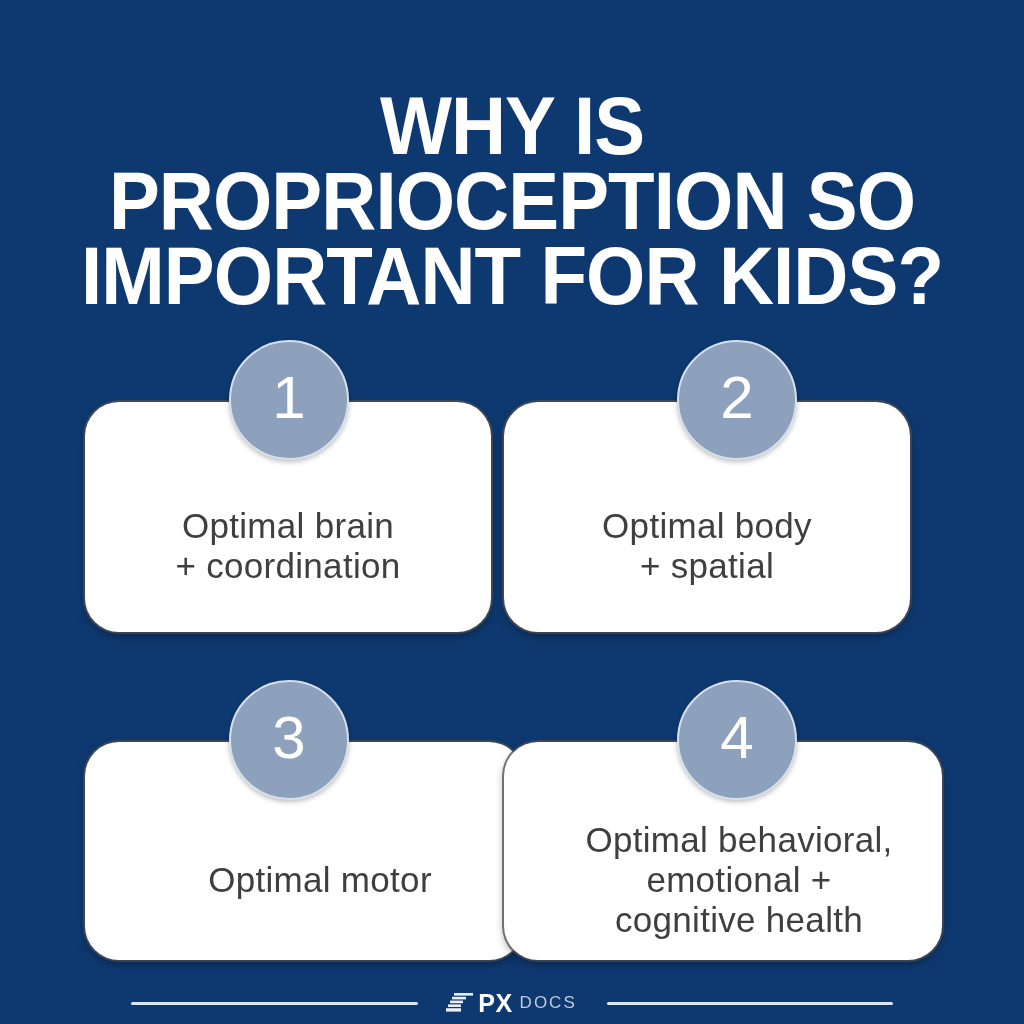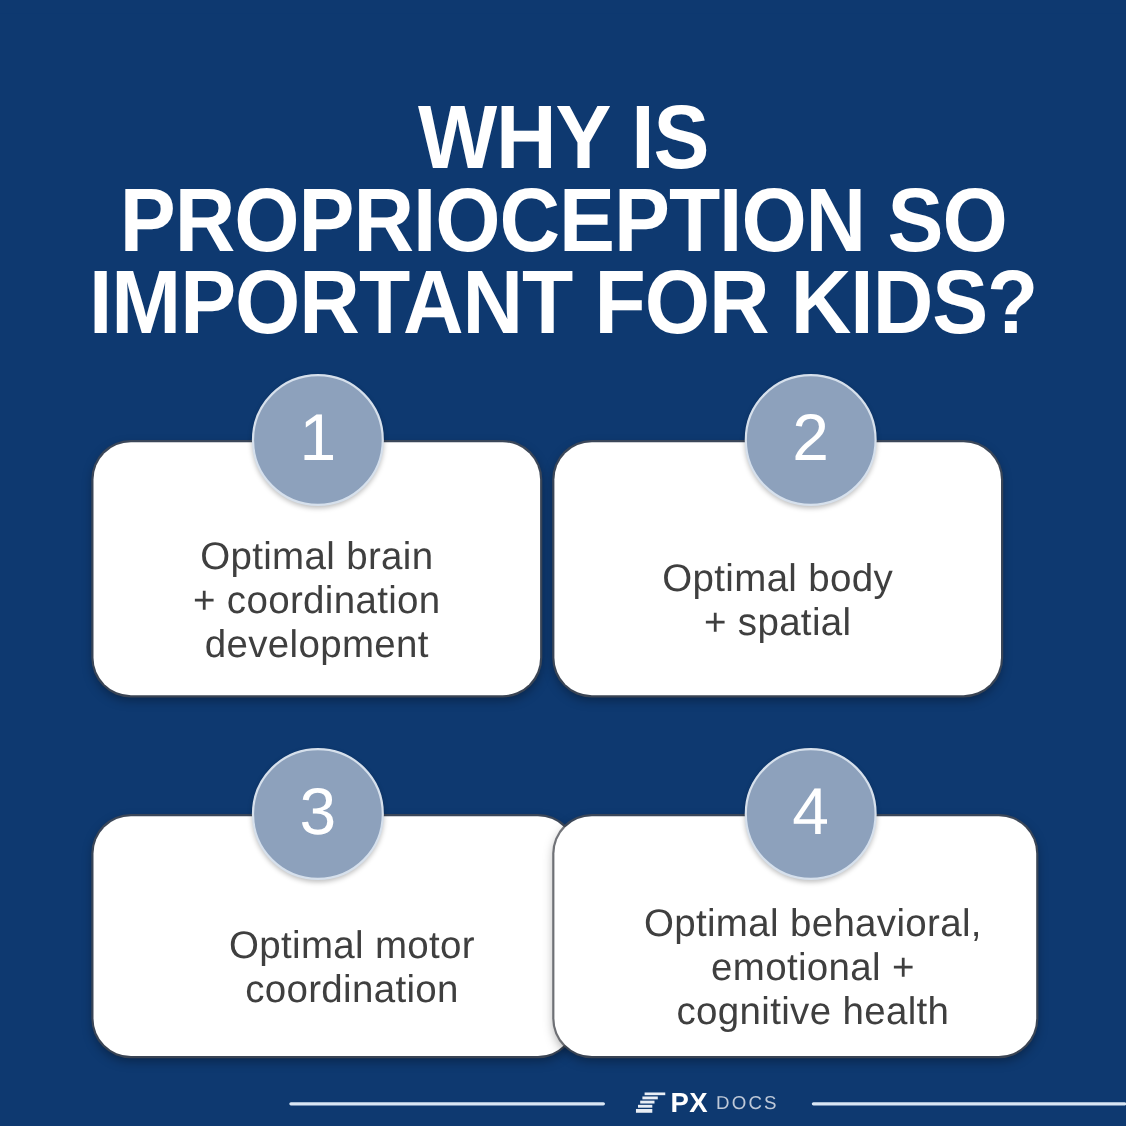--- a/index.html
+++ b/index.html
@@ -88,21 +88,21 @@
 
   
   .footer {
     position: absolute;
     top: 974px;
     left: 0;
     width: 1024px;
     height: 34px;
     display: flex;
     align-items: center;
-    justify-content: flex-end;
+    justify-content: center;
   }
   .divider {
     height: 3px;
     border-radius: 2px;
     background: var(--divider, #D9E6F4);
   }
   .divider.left  { width: 287px; margin-right: 28px; }
   .divider.right { width: 286px; margin-left: 30px; }
   .brand {
     display: flex;
@@ -132,35 +132,33 @@
   <h1 class="title">
     <span class="title-line">WHY IS</span>
     <span class="title-line">PROPRIOCEPTION SO</span>
     <span class="title-line">IMPORTANT FOR KIDS?</span>
   </h1>
 
   <div class="card row1 col1">
     <div class="card-text">
       <span class="line">Optimal brain</span>
       <span class="line">+ coordination</span>
-      <span class="line">development</span>
     </div>
   </div>
 
   <div class="card row1 col2">
     <div class="card-text">
       <span class="line">Optimal body</span>
       <span class="line">+ spatial</span>
     </div>
   </div>
 
   <div class="card row2 col1">
     <div class="card-text">
       <span class="line">Optimal motor</span>
-      <span class="line">coordination</span>
     </div>
   </div>
 
   <div class="card row2 col2">
     <div class="card-text">
       <span class="line">Optimal behavioral,</span>
       <span class="line">emotional +</span>
       <span class="line">cognitive health</span>
     </div>
   </div>

